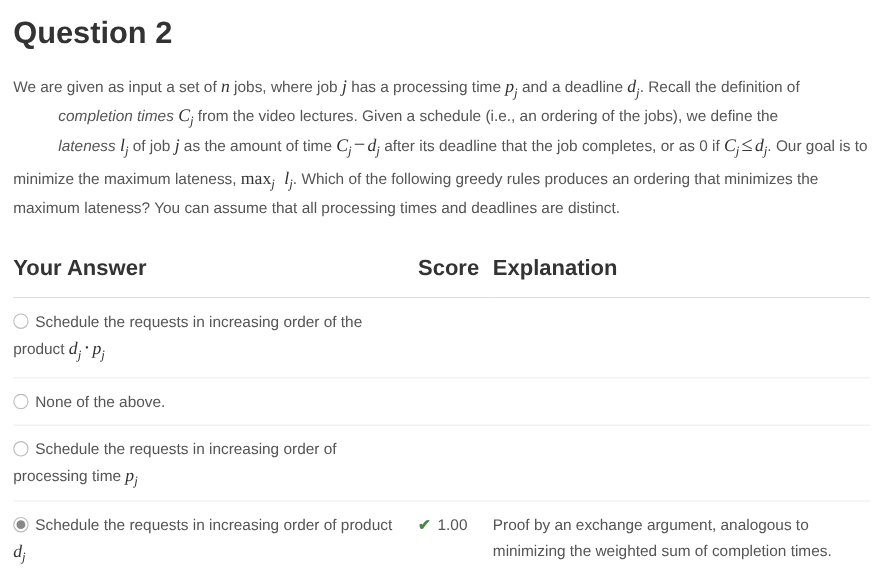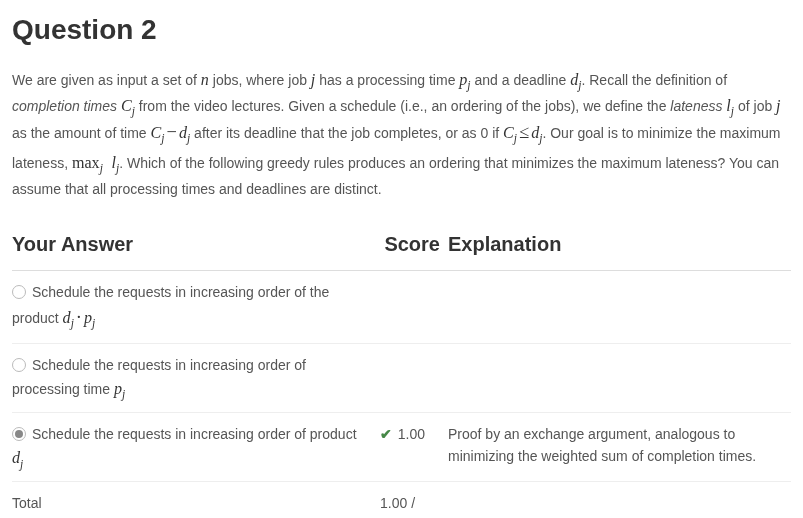--- a/index.html
+++ b/index.html
@@ -13,21 +13,21 @@
     background: #fff;
   }
   .wrap { padding: 8px 12px 20px 12px; }
   h2 {
     font-size: 28px;
     color: #333;
     font-weight: bold;
     margin: 0 0 14px 0;
   }
   .prompt { color: #555; margin-bottom: 18px; }
-  .prompt .ital { font-style: italic; }
+  .prompt .ital { font-style: italic; margin-left: 41px; }
   .mi { font-family: "Times New Roman", Times, serif; font-style: italic; font-size: 1.15em; color:#333; }
   .mo { font-family: "Times New Roman", Times, serif; font-style: normal; font-size: 1.15em; color:#333; padding:0 2px;}
   .sub { font-size: 0.72em; position: relative; top: 0.35em; font-style: italic; }
   .rm { font-style: normal; }
   table { width: 100%; border-collapse: collapse; }
   th {
     text-align: left;
     color: #333;
     font-weight: bold;
     font-size: 20px;
@@ -36,21 +36,21 @@
     vertical-align: top;
   }
   td {
     padding: 10px 8px 10px 0;
     border-bottom: 1px solid #eee;
     vertical-align: top;
     color: #555;
   }
   tr.last td { border-bottom: none; }
   .col-ans { width: 360px; }
-  .col-score { width: 60px; text-align: right; }
+  .col-score { width: 60px; }
   .radio {
     display: inline-block;
     width: 12px; height: 12px;
     border: 1px solid #bbb;
     border-radius: 50%;
     vertical-align: -2px;
     margin-right: 6px;
     background: #fff;
     position: relative;
   }
@@ -92,20 +92,27 @@
     <tbody>
       <tr>
         <td class="answer-cell">
           <span class="radio"></span><span class="answer-text"><span>Schedule the requests in increasing order of the product </span><span class="mi"><span>d</span><span class="sub">j</span><span class="mo">·</span><span>p</span><span class="sub">j</span></span></span>
         </td>
         <td></td>
         <td></td>
       </tr>
       <tr>
         <td class="answer-cell">
+          <span class="radio"></span><span class="answer-text">None of the above.</span>
+        </td>
+        <td></td>
+        <td></td>
+      </tr>
+      <tr>
+        <td class="answer-cell">
           <span class="radio"></span><span class="answer-text"><span>Schedule the requests in increasing order of processing time </span><span class="mi"><span>p</span><span class="sub">j</span></span></span>
         </td>
         <td></td>
         <td></td>
       </tr>
       <tr>
         <td class="answer-cell">
           <span class="radio sel"></span><span class="answer-text"><span>Schedule the requests in increasing order of product </span><span class="mi"><span>d</span><span class="sub">j</span></span></span>
         </td>
         <td><span class="check">✔</span><span>1.00</span></td>

